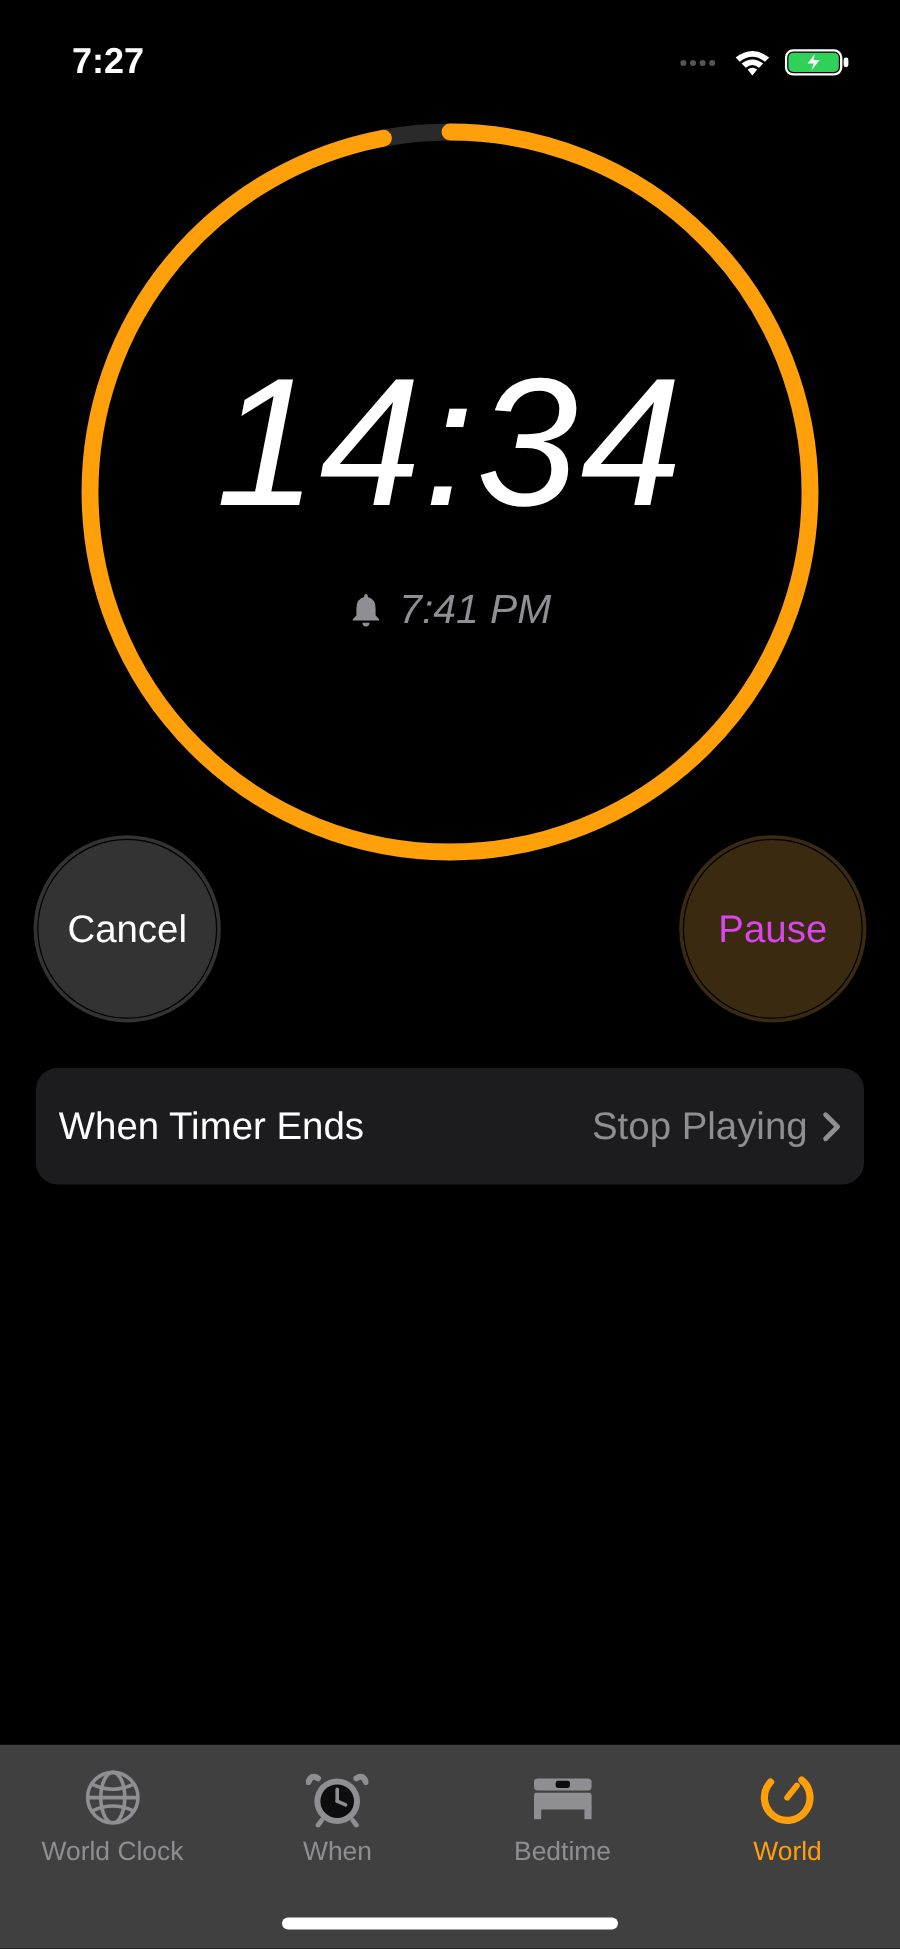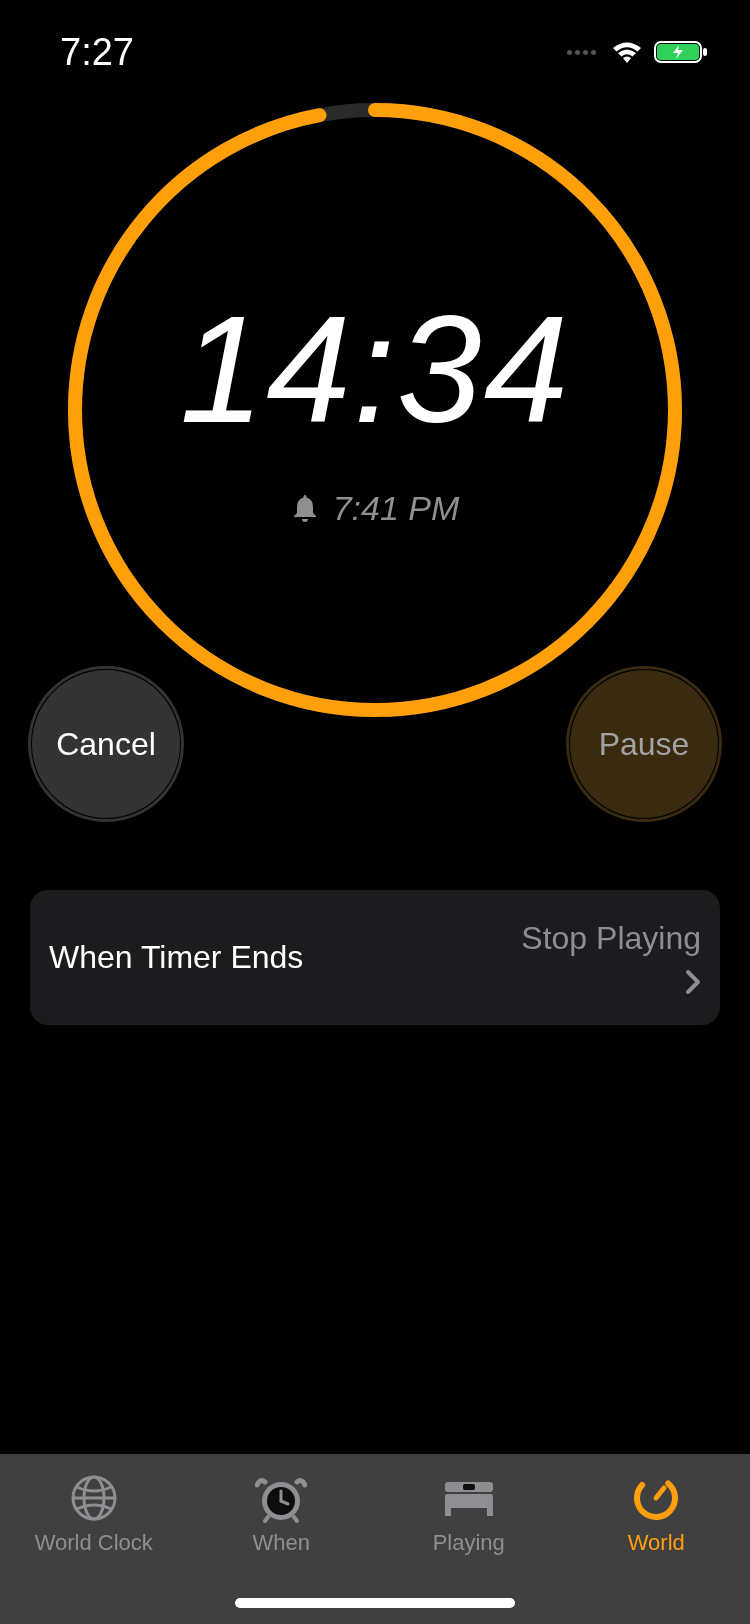--- a/index.html
+++ b/index.html
@@ -14,21 +14,21 @@
     }
 
     
     .status-bar {
       display: flex;
       justify-content: space-between;
       align-items: center;
       padding: 24px 40px 0 60px;
       height: 80px;
     }
-    .status-time { font-size: 38px; font-weight: 400; }
+    .status-time { font-size: 30px; font-weight: 700; }
     .status-icons { display: flex; align-items: center; gap: 10px; }
     .dots { display: flex; gap: 3px; margin-right: 4px; }
     .dots span { width: 5px; height: 5px; border-radius: 50%; background: #555; }
 
     
     .timer-area {
       position: relative;
       display: flex;
       justify-content: center;
       margin-top: 20px;
@@ -69,21 +69,21 @@
       gap: 14px;
       margin-top: 44px;
       color: #8e8e93;
     }
     .end-time { font-size: 34px; }
 
     
     .controls {
       position: absolute;
       width: 100%;
-      top: 670px;
+      top: 700px;
       display: flex;
       justify-content: space-between;
       padding: 0 32px;
     }
     .ctrl-btn {
       width: 148px;
       height: 148px;
       border-radius: 50%;
       display: flex;
       align-items: center;
@@ -94,39 +94,39 @@
     }
     .ctrl-btn::before {
       content: "";
       position: absolute;
       inset: -4px;
       border-radius: 50%;
       border: 3px solid;
     }
     .cancel-btn { background: #333333; color: #fff; }
     .cancel-btn::before { border-color: #333333; }
-    .pause-btn { background: #3a2a10; color: #a3a3a3; justify-content: center; }
+    .pause-btn { background: #3a2a10; color: #d946ef; justify-content: center; }
     .pause-btn::before { border-color: #3a2a10; }
 
     
     .sound-row {
       position: absolute;
       top: 890px;
       left: 30px;
       right: 30px;
       background: #1c1c1e;
       border-radius: 18px;
       display: flex;
       align-items: center;
       justify-content: space-between;
       padding: 30px 19px;
       cursor: pointer;
     }
     .sound-label { font-size: 32px; color: #fff; }
-    .sound-value-wrap { display: flex; align-items: flex-end; gap: 12px; flex-direction: column; }
+    .sound-value-wrap { display: flex; align-items: center; gap: 12px; }
     .sound-value { font-size: 32px; color: #8e8e93; }
 
     
     .tab-bar {
       position: absolute;
       bottom: 0;
       left: 0; right: 0;
       height: 170px;
       background: #404040;
       display: flex;
@@ -248,21 +248,21 @@
   <div class="tab-item">
     <div class="tab-icon">
       <svg width="56" height="40" viewBox="0 0 56 40">
         <rect x="4" y="4" width="48" height="10" rx="3" fill="#8e8e93"></rect>
         <rect x="4" y="16" width="48" height="14" rx="2" fill="#8e8e93"></rect>
         <rect x="4" y="28" width="6" height="10" fill="#8e8e93"></rect>
         <rect x="46" y="28" width="6" height="10" fill="#8e8e93"></rect>
         <rect x="22" y="6" width="12" height="6" rx="2" fill="#0d0d0d"></rect>
       </svg>
     </div>
-    <div class="tab-label">Playing</div>
+    <div class="tab-label">Bedtime</div>
   </div>
   <div class="tab-item active">
     <div class="tab-icon">
       <svg width="48" height="48" viewBox="0 0 48 48">
         <circle cx="24" cy="24" r="19" fill="none" stroke="#ff9f0a" stroke-width="6" stroke-dasharray="90 30" stroke-linecap="round" transform="rotate(-50 24 24)"></circle>
         <line x1="24" y1="24" x2="32" y2="14" stroke="#ff9f0a" stroke-width="5" stroke-linecap="round"></line>
       </svg>
     </div>
     <div class="tab-label">World</div>
   </div>

